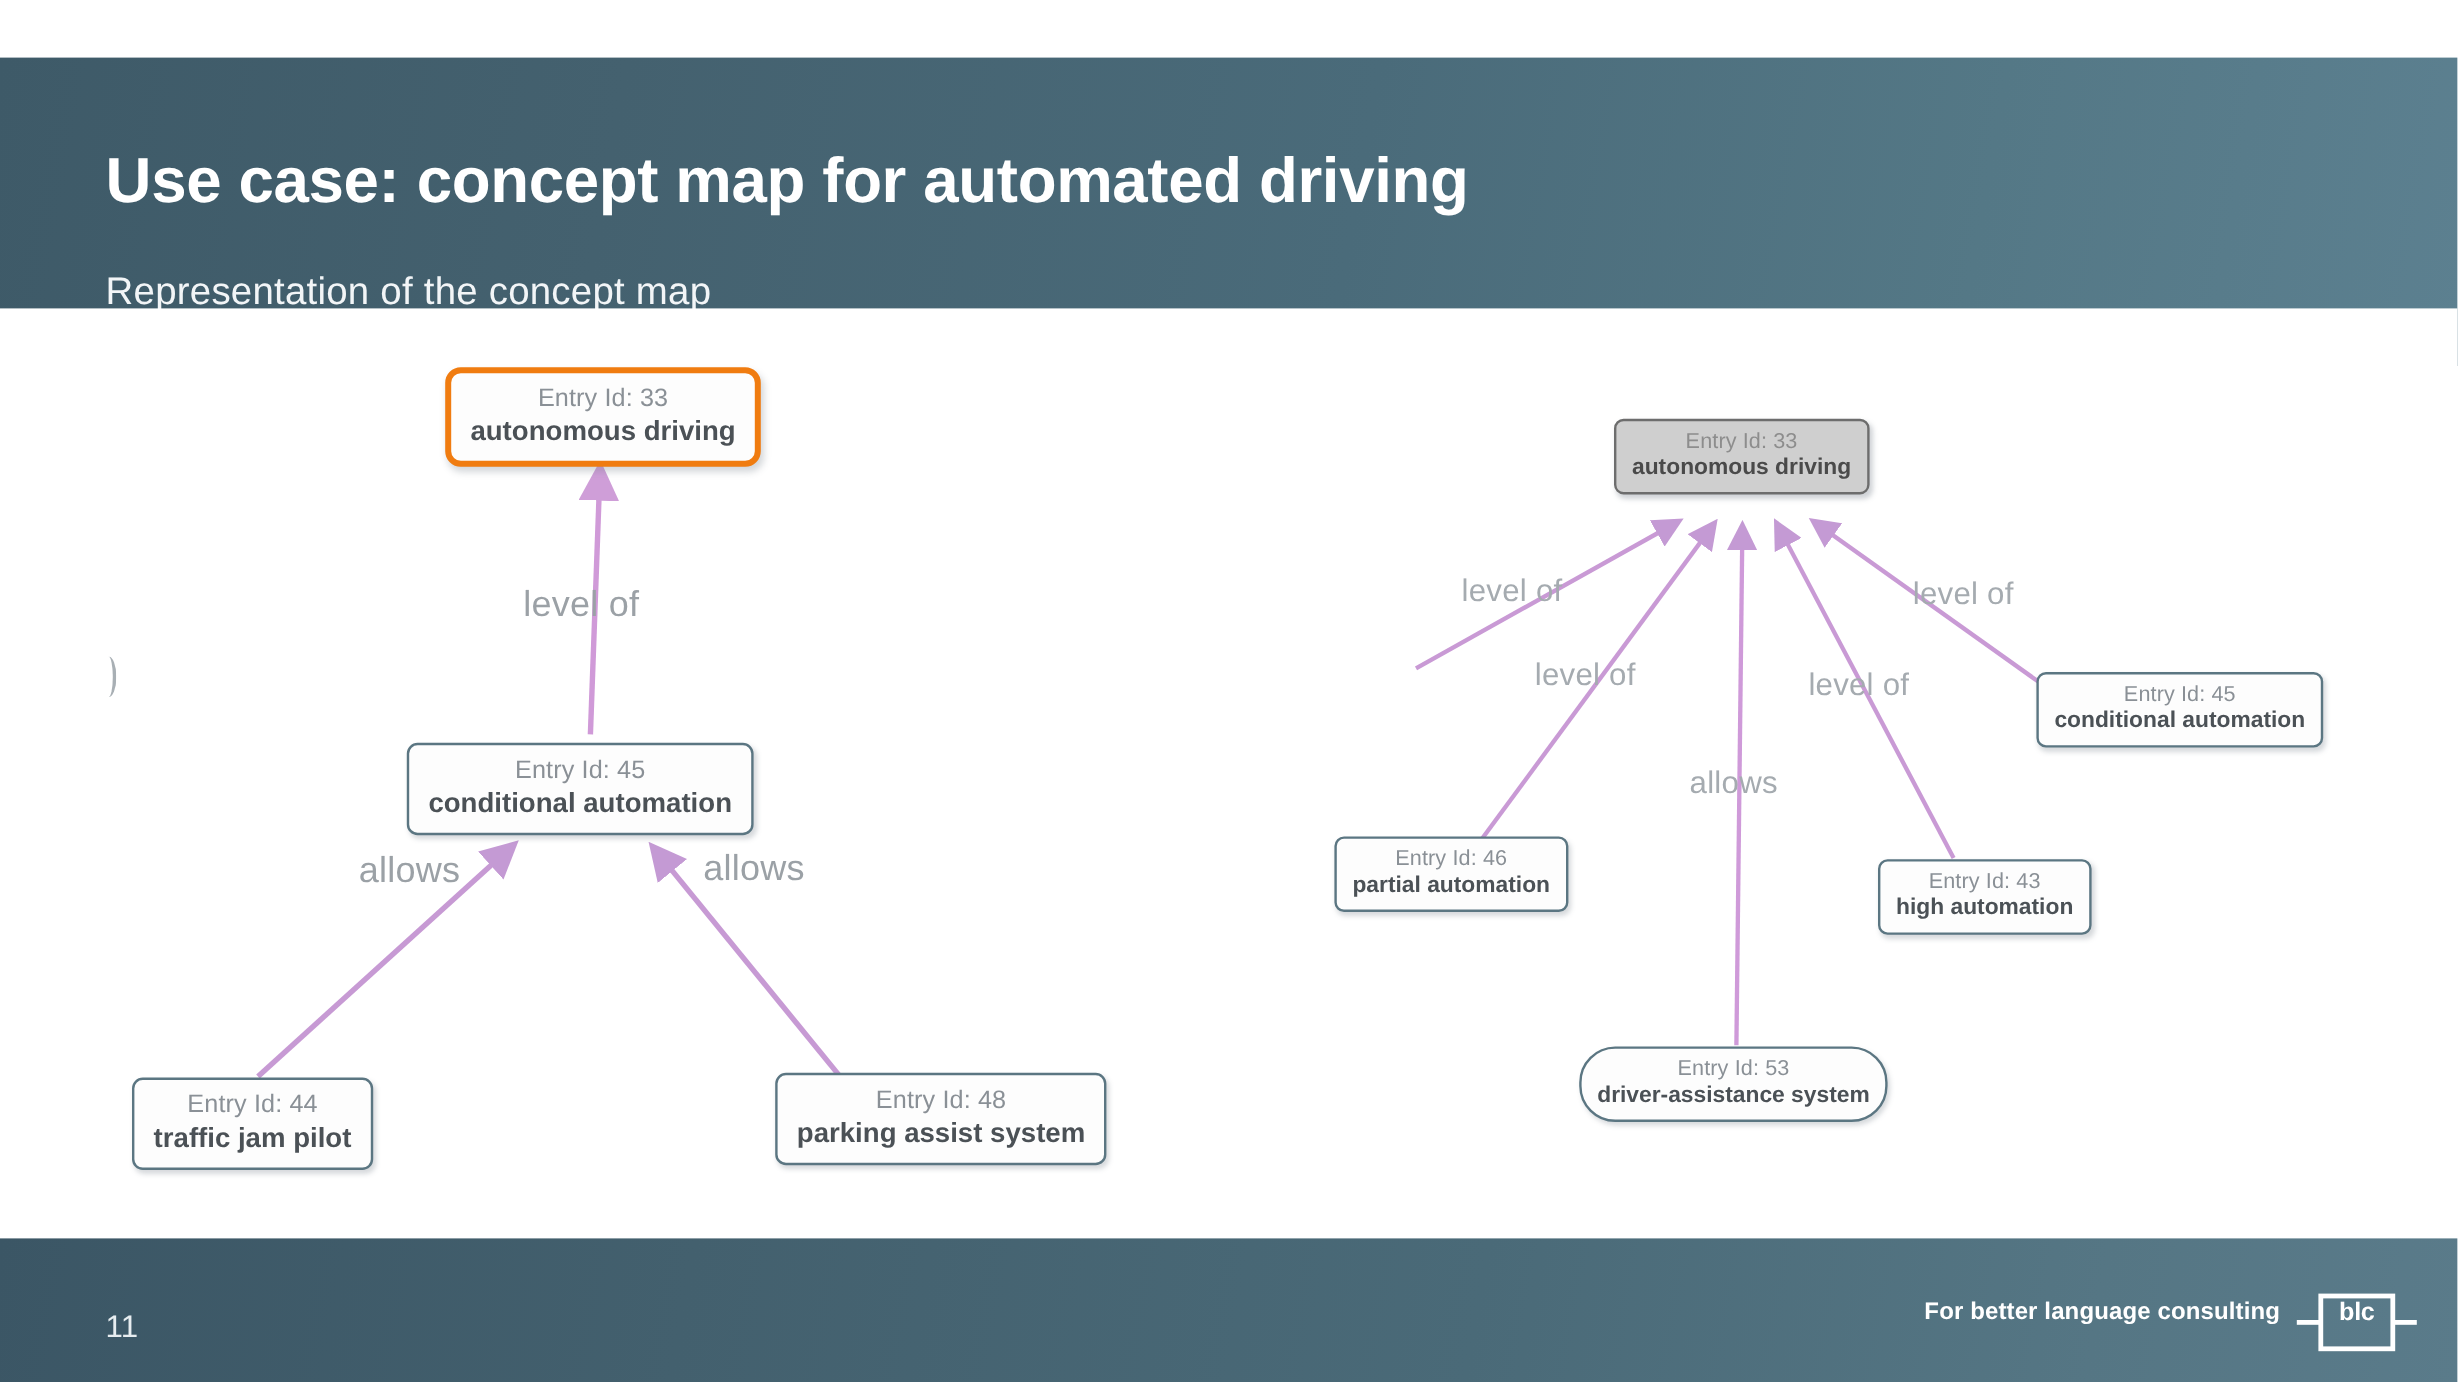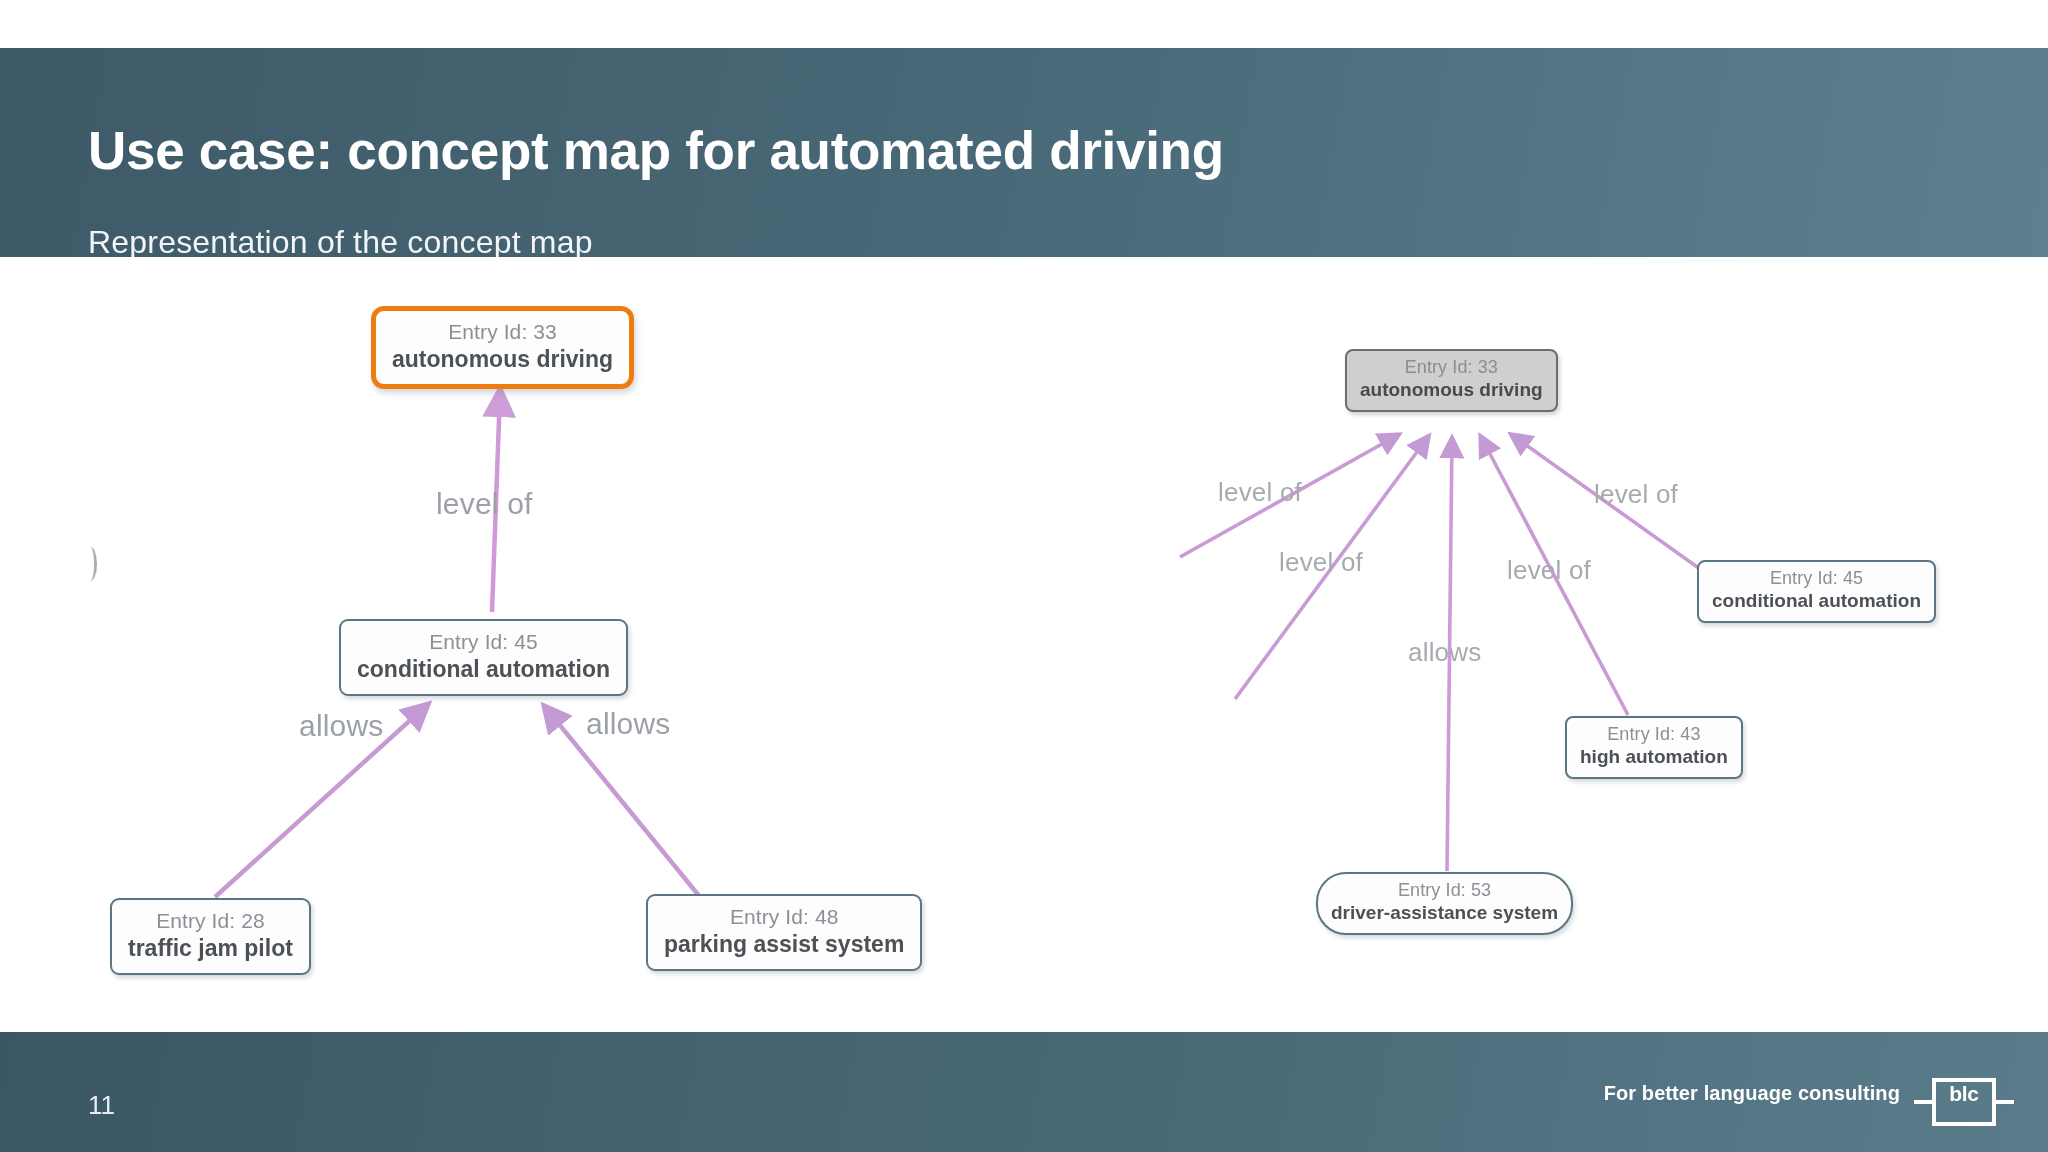--- a/index.html
+++ b/index.html
@@ -154,21 +154,21 @@
       <span class="nid">Entry Id: 33</span>
       <span class="nlabel">autonomous driving</span>
     </div>
 
     <div class="node" style="left:339px;top:362px;">
       <span class="nid">Entry Id: 45</span>
       <span class="nlabel">conditional automation</span>
     </div>
 
     <div class="node" style="left:110px;top:641px;">
-      <span class="nid">Entry Id: 28</span>
+      <span class="nid">Entry Id: 44</span>
       <span class="nlabel">traffic jam pilot</span>
     </div>
 
     <div class="node" style="left:646px;top:637px;">
       <span class="nid">Entry Id: 48</span>
       <span class="nlabel">parking assist system</span>
     </div>
 
     <div class="elabel" style="left:436px;top:230px;">level of</div>
     <div class="elabel" style="left:299px;top:452px;">allows</div>
@@ -178,20 +178,24 @@
       <span class="nid">Entry Id: 33</span>
       <span class="nlabel">autonomous driving</span>
     </div>
 
 
     <div class="node small" style="left:1697px;top:303px;">
       <span class="nid">Entry Id: 45</span>
       <span class="nlabel">conditional automation</span>
     </div>
 
+    <div class="node small" style="left:1112px;top:440px;">
+      <span class="nid">Entry Id: 46</span>
+      <span class="nlabel">partial automation</span>
+    </div>
 
     <div class="node small" style="left:1565px;top:459px;">
       <span class="nid">Entry Id: 43</span>
       <span class="nlabel">high automation</span>
     </div>
 
     <div class="node small" style="left:1316px;top:615px;border-radius:30px;">
       <span class="nid">Entry Id: 53</span>
       <span class="nlabel">driver-assistance system</span>
     </div>

